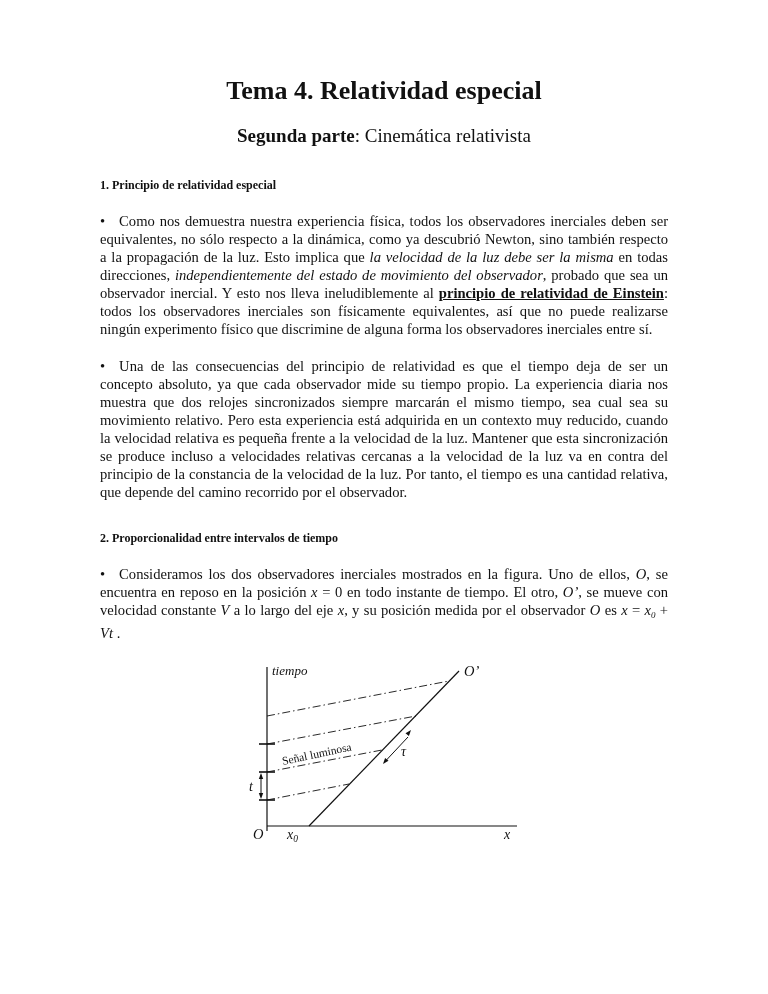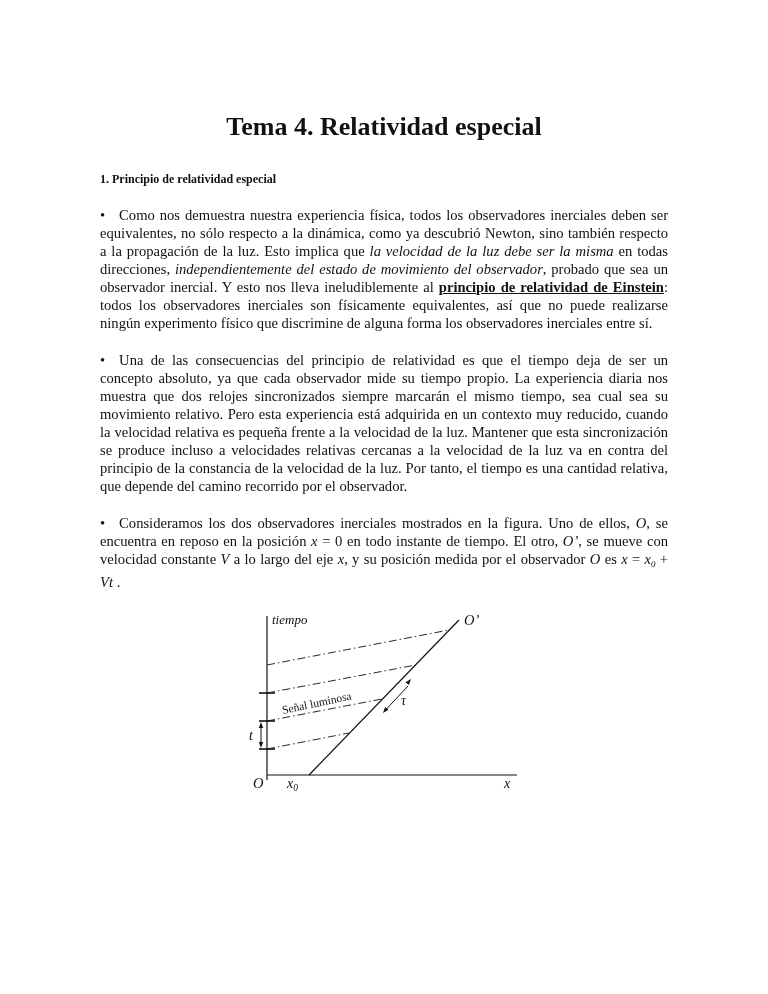--- a/index.html
+++ b/index.html
@@ -4,21 +4,21 @@
 <style>
   html, body { margin: 0; padding: 0; background: #ffffff; }
   .page {
     position: relative;
     width: 768px;
     height: 994px;
     background: #ffffff;
     color: #111111;
     font-family: "Liberation Serif", serif;
     box-sizing: border-box;
-    padding: 112px 100px 0 100px;
+    padding: 76px 100px 0 100px;
     overflow: hidden;
   }
   .doc-title {
     text-align: center;
     font-size: 26px;
     line-height: 30px;
     margin: 0;
   }
   .doc-title .lead { font-weight: bold; }
   .doc-subtitle {
@@ -53,27 +53,29 @@
   .arrline { stroke: #111111; stroke-width: 1; }
   .arrhead { fill: #111111; stroke: none; }
 </style>
 </head>
 <body>
 
 <div class="page">
 
   <h1 class="doc-title"><span class="lead">Tema 4</span><span>. Relatividad especial</span></h1>
 
+  <div class="doc-subtitle"><span class="lead">Segunda parte</span><span>: Cinemática relativista</span></div>
 
   <h2 class="sec">1. Principio de relatividad especial</h2>
 
   <p class="body-p"><span class="bullet">•</span><span>Como nos demuestra nuestra experiencia física, todos los observadores inerciales deben ser equivalentes, no sólo respecto a la dinámica, como ya descubrió Newton, sino también respecto a la propagación de la luz. Esto implica que </span><span class="it">la velocidad de la luz debe ser la misma</span><span> en todas direcciones, </span><span class="it">independientemente del estado de movimiento del observador</span><span>, probado que sea un observador inercial. Y esto nos lleva ineludiblemente al </span><span class="bd">principio de relatividad de Einstein</span><span>: todos los observadores inerciales son físicamente equivalentes, así que no puede realizarse ningún experimento físico que discrimine de alguna forma los observadores inerciales entre sí.</span></p>
 
   <p class="body-p"><span class="bullet">•</span><span>Una de las consecuencias del principio de relatividad es que el tiempo deja de ser un concepto absoluto, ya que cada observador mide su tiempo propio. La experiencia diaria nos muestra que dos relojes sincronizados siempre marcarán el mismo tiempo, sea cual sea su movimiento relativo. Pero esta experiencia está adquirida en un contexto muy reducido, cuando la velocidad relativa es pequeña frente a la velocidad de la luz. Mantener que esta sincronización se produce incluso a velocidades relativas cercanas a la velocidad de la luz va en contra del principio de la constancia de la velocidad de la luz. Por tanto, el tiempo es una cantidad relativa, que depende del camino recorrido por el observador.</span></p>
 
+  <h2 class="sec">2. Proporcionalidad entre intervalos de tiempo</h2>
 
   <p class="body-p"><span class="bullet">•</span><span>Consideramos los dos observadores inerciales mostrados en la figura. Uno de ellos, </span><span class="it">O</span><span>, se encuentra en reposo en la posición </span><span class="it">x</span><span> = 0 en todo instante de tiempo. El otro, </span><span class="it">O’</span><span>, se mueve con velocidad constante </span><span class="it">V</span><span> a lo largo del eje </span><span class="it">x</span><span>, y su posición medida por el observador </span><span class="it">O</span><span> es </span><span class="it">x</span><span> = </span><span class="it">x</span><span class="it sub">0</span><span> + </span><span class="it">Vt</span><span> .</span></p>
 
   <div class="figure-wrap">
     <svg width="430" height="185" viewBox="0 0 430 185">
 
       <line class="axis" x1="20" y1="6" x2="20" y2="170"></line>
       <line class="axis" x1="20" y1="165" x2="270" y2="165"></line>
 
       <line class="world" x1="62" y1="165" x2="212" y2="10"></line>

